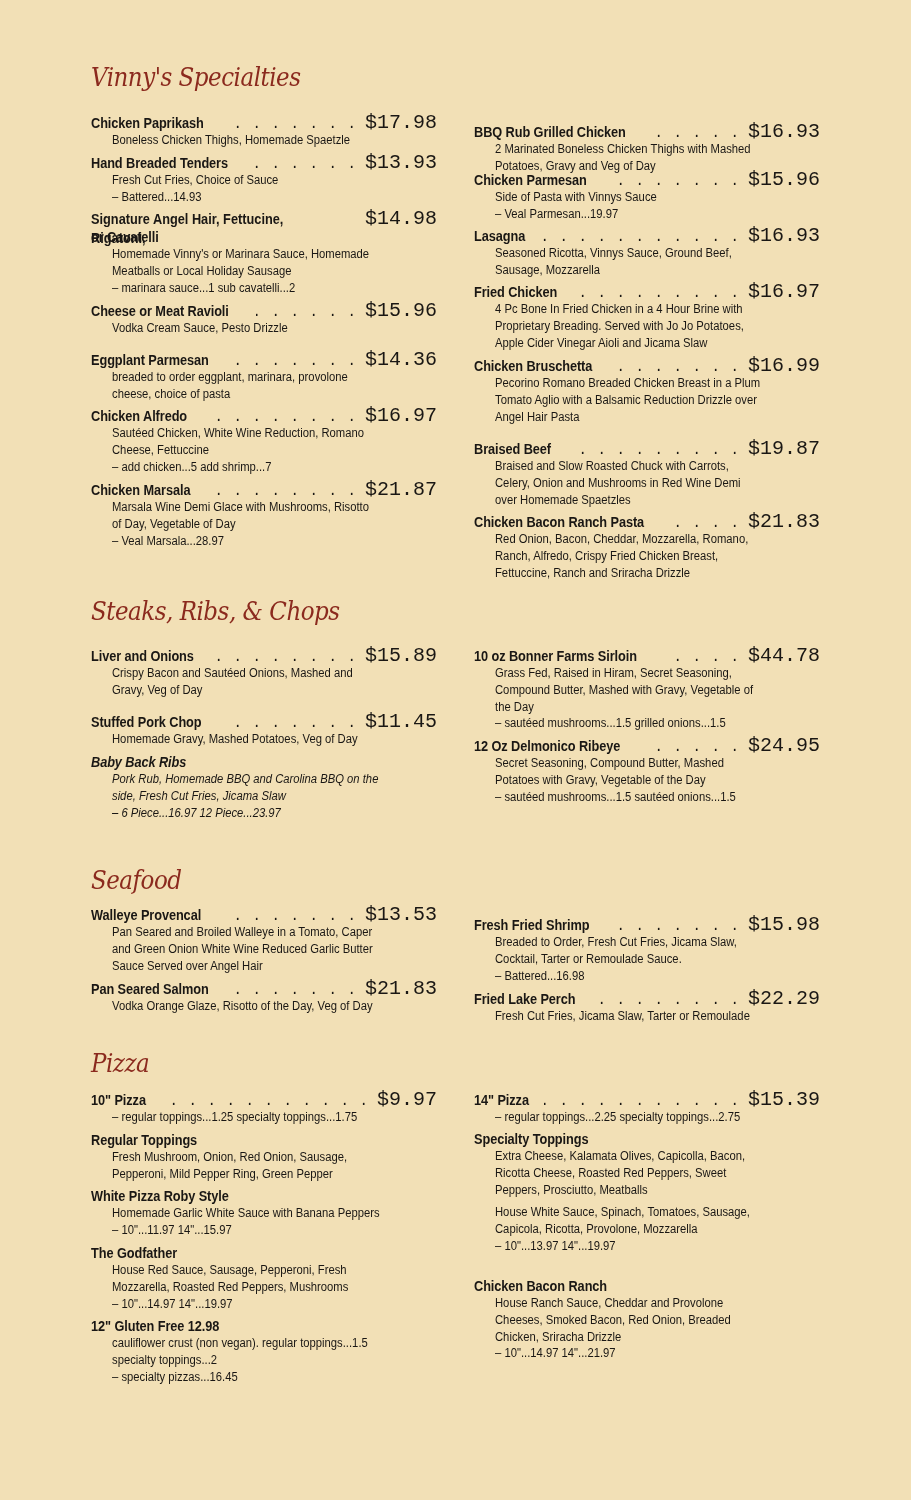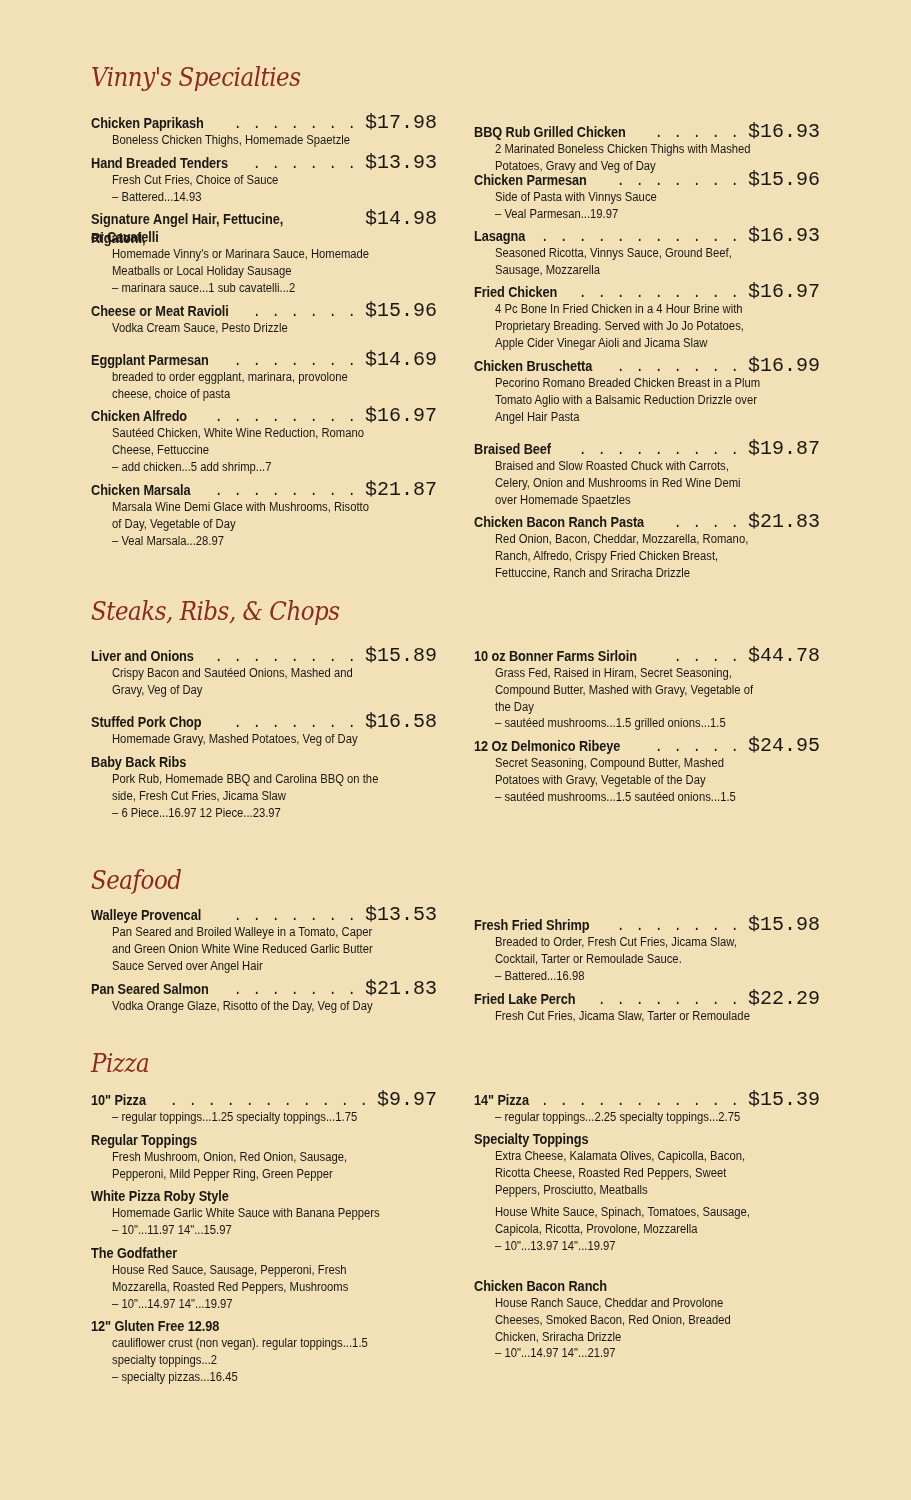--- a/index.html
+++ b/index.html
@@ -92,21 +92,21 @@
         <span class="price">$15.96</span>
       </div>
       <div class="desc">
         <div>Vodka Cream Sauce, Pesto Drizzle</div>
       </div>
     </div>
     <div class="item left" style="top: 351px;">
       <div class="row">
         <span class="name">Eggplant Parmesan</span>
         <span class="dots">. . . . . . . . . . . . . . . . . . . . . . . . . . . . . . . . . . . .</span>
-        <span class="price">$14.69</span>
+        <span class="price">$14.36</span>
       </div>
       <div class="desc">
         <div>breaded to order eggplant, marinara, provolone</div>
         <div>cheese, choice of pasta</div>
       </div>
     </div>
     <div class="item left" style="top: 407px;">
       <div class="row">
         <span class="name">Chicken Alfredo</span>
         <span class="dots">. . . . . . . . . . . . . . . . . . . . . . . . . . . . . . . . . . . .</span>
@@ -219,27 +219,27 @@
       </div>
       <div class="desc">
         <div>Crispy Bacon and Sautéed Onions, Mashed and</div>
         <div>Gravy, Veg of Day</div>
       </div>
     </div>
     <div class="item left" style="top: 713px;">
       <div class="row">
         <span class="name">Stuffed Pork Chop</span>
         <span class="dots">. . . . . . . . . . . . . . . . . . . . . . . . . . . . . . . . . . . .</span>
-        <span class="price">$16.58</span>
+        <span class="price">$11.45</span>
       </div>
       <div class="desc">
         <div>Homemade Gravy, Mashed Potatoes, Veg of Day</div>
       </div>
     </div>
-    <div class="item left" style="top: 753px;">
+    <div class="item left" style="top: 753px; font-style: italic;">
       <div class="row">
         <span class="name">Baby Back Ribs</span>
       </div>
       <div class="desc">
         <div>Pork Rub, Homemade BBQ and Carolina BBQ on the</div>
         <div>side, Fresh Cut Fries, Jicama Slaw</div>
         <div>– 6 Piece...16.97   12 Piece...23.97</div>
       </div>
     </div>
     <div class="item right" style="top: 647px;">

